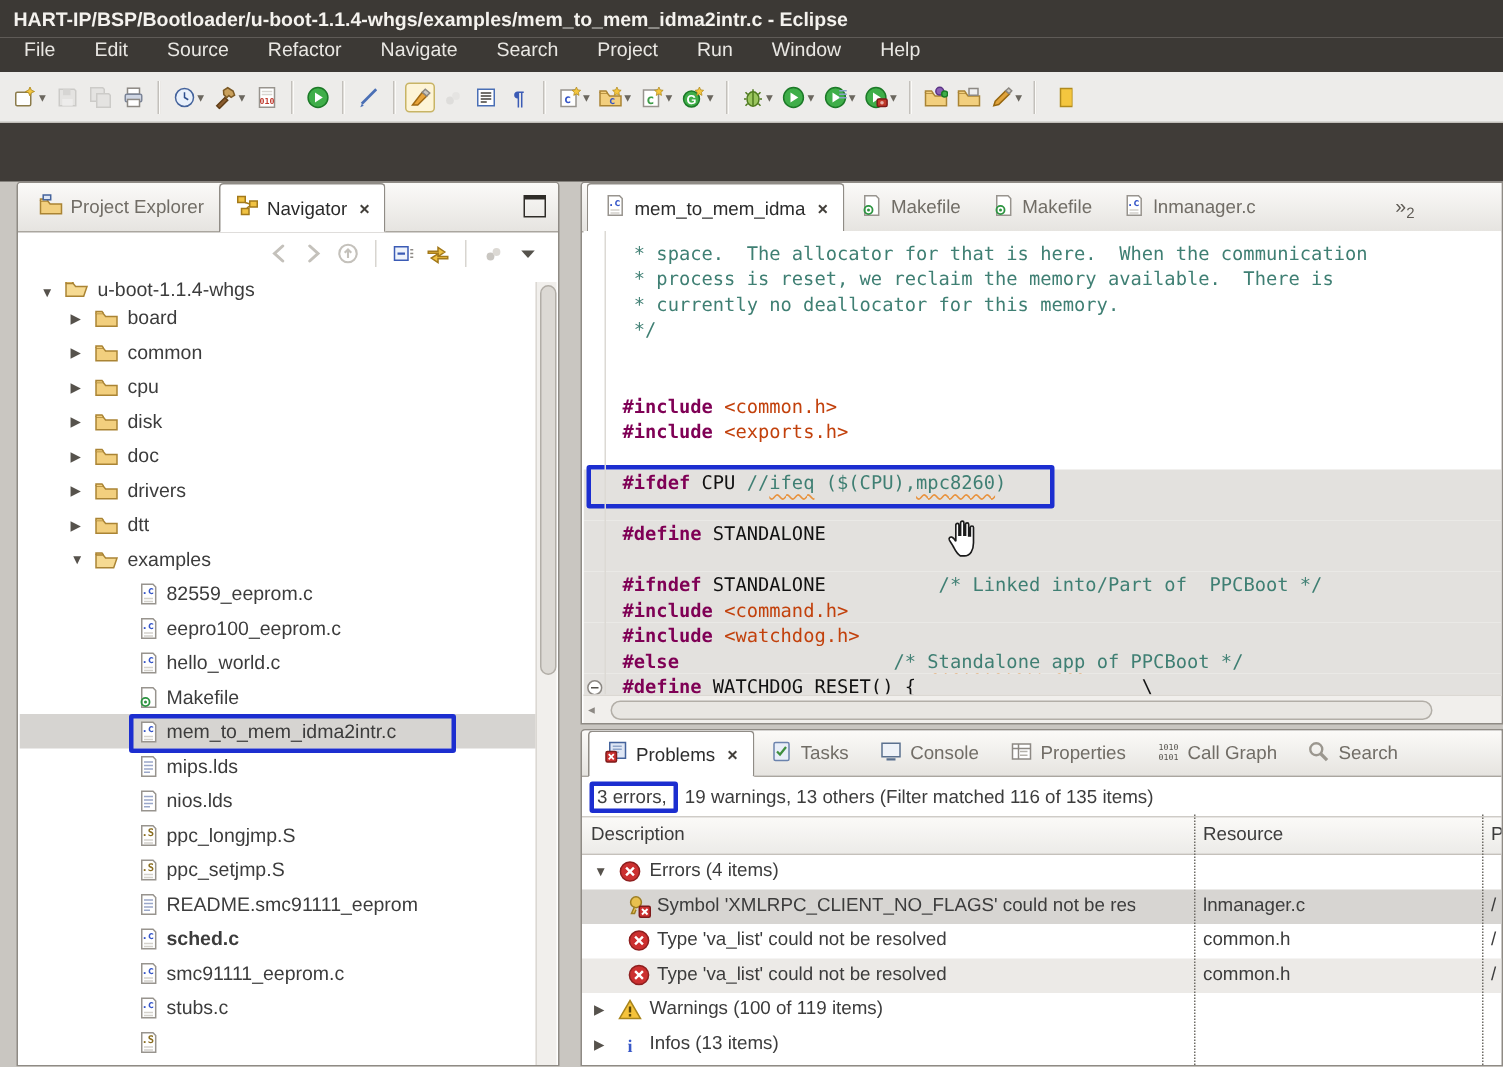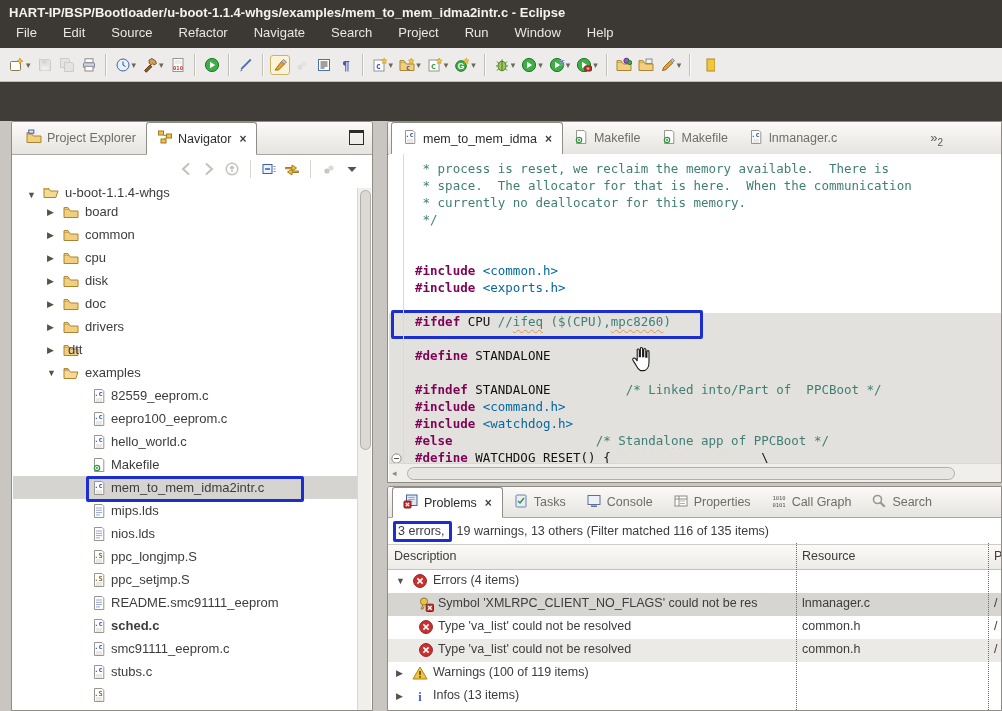--- a/index.html
+++ b/index.html
@@ -53,21 +53,21 @@
          display:flex;align-items:stretch;padding-left:3px;}
   .eoverflow{position:absolute;right:58px;top:8px;font-size:13px;color:#5f5b55;}
   #editor-body{position:absolute;left:1px;right:0;top:32px;bottom:18px;overflow:hidden;background:#fff;}
   #code-lines{position:relative;font-family:"DejaVu Sans Mono",monospace;font-size:12.5px;line-height:17px;}
   .cline{white-space:pre;padding-left:26px;height:17px;}
   .cline.gray{background:#e3e1de;}
   .cline.strip{height:6px;padding:0;}
   .seg-d{color:#7F0055;font-weight:bold;}
   .seg-p{color:#111;}
   .seg-c{color:#3F7F73;}
-  .seg-i{color:#0369a1;}
+  .seg-i{color:#c2410c;}
   .wavy{text-decoration:underline;text-decoration-style:wavy;text-decoration-color:#e8923d;text-decoration-thickness:1px;text-underline-offset:2.5px;}
   #gutter{position:absolute;left:0;top:32px;bottom:18px;width:15px;border-right:1px solid #dcd9d4;pointer-events:none;}
   #linebox{position:absolute;border:3px solid #1c2ed0;border-radius:2px;left:2px;width:306px;height:23px;pointer-events:none;}
   .hscroll{position:absolute;left:1px;right:0;bottom:0;height:18px;background:#f1efec;border-top:1px solid #dbd8d3;}
   .hthumb{position:absolute;top:2.5px;height:11px;left:18px;right:46px;background:#e8e6e2;border:1px solid #b2aea7;border-radius:7px;}
   .harrow{position:absolute;left:3px;top:4px;font-size:9px;color:#8d8984;}
   .foldmark{position:absolute;left:2px;}
   
   .psummary{height:26px;display:flex;align-items:center;font-size:12.5px;color:#3c3c3c;padding-left:5px;background:#fff;}
   .sumbox{border:3px solid #1c2ed0;border-radius:2px;padding:0 4px 1px 2px;margin-right:5px;display:inline-block;}
@@ -431,21 +431,21 @@
               <path d="M1 5V3.6h4l1 1.4" fill="#f2cf7e" stroke="#aa8434"></path>
             </svg></span>
           <span class="tlabel" style="left: 72px;">drivers</span>
         </div>
         <div class="trow">
           <span class="texp" style="left: 34px;">▶</span>
           <span class="ticon" style="left: 50px;"><svg width="16" height="16" viewBox="0 0 16 16">
               <path d="M1 5h4.8l1.6 2H15v6.5H1z" fill="#f2cf7e" stroke="#aa8434"></path>
               <path d="M1 5V3.6h4l1 1.4" fill="#f2cf7e" stroke="#aa8434"></path>
             </svg></span>
-          <span class="tlabel" style="left: 55px;">dtt</span>
+          <span class="tlabel" style="left: 72px;">dtt</span>
         </div>
         <div class="trow">
           <span class="texp" style="left: 34px;">▼</span>
           <span class="ticon" style="left: 50px;"><svg width="16" height="16" viewBox="0 0 16 16">
               <path d="M1 5V3.6h4l1 1.4" fill="#f2cf7e" stroke="#aa8434"></path>
               <path d="M1 13.5V5h4.8l1.6 2H15l-2.2 6.5z" fill="#f6da92" stroke="#aa8434"></path>
             </svg></span>
           <span class="tlabel" style="left: 72px;">examples</span>
         </div>
         <div class="trow">
@@ -596,22 +596,22 @@
               <text x="7.5" y="8" font-size="7" font-weight="bold" fill="#3555c8" text-anchor="middle" font-family="monospace">.c</text>
               <path d="M5 11h6M5 13h6" stroke="#d4d1cb"></path>
             </svg></span>
           <span>lnmanager.c</span>
         </div>
         <span class="eoverflow"><span>»</span><sub style="font-size:10px">2</sub></span>
       </div>
     <div id="editor-body">
       <div id="code-lines">
           <div class="cline strip"><span></span></div>
+          <div class="cline"><span><span class="seg-c"> * space.  The allocator for that is here.  When the communication</span></span></div>
           <div class="cline"><span><span class="seg-c"> * process is reset, we reclaim the memory available.  There is</span></span></div>
-          <div class="cline"><span><span class="seg-c"> * space.  The allocator for that is here.  When the communication</span></span></div>
           <div class="cline"><span><span class="seg-c"> * currently no deallocator for this memory.</span></span></div>
           <div class="cline"><span><span class="seg-c"> */</span></span></div>
           <div class="cline"><span></span></div>
           <div class="cline"><span></span></div>
           <div class="cline"><span><span class="seg-d">#include</span><span class="seg-p"> </span><span class="seg-i">&lt;common.h&gt;</span></span></div>
           <div class="cline"><span><span class="seg-d">#include</span><span class="seg-p"> </span><span class="seg-i">&lt;exports.h&gt;</span></span></div>
           <div class="cline"><span></span></div>
           <div class="cline gray"><span class="boxed-line"><span class="seg-d">#ifdef</span><span class="seg-p"> CPU </span><span class="seg-c">//</span><span class="seg-c wavy">ifeq</span><span class="seg-c"> ($(CPU),</span><span class="seg-c wavy">mpc8260</span><span class="seg-c">)</span></span></div>
           <div class="cline gray"><span></span></div>
           <div class="cline gray"><span><span class="seg-d">#define</span><span class="seg-p"> STANDALONE</span></span></div>

